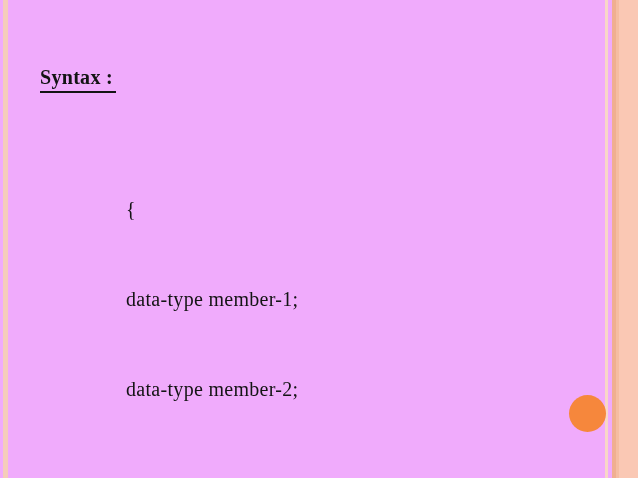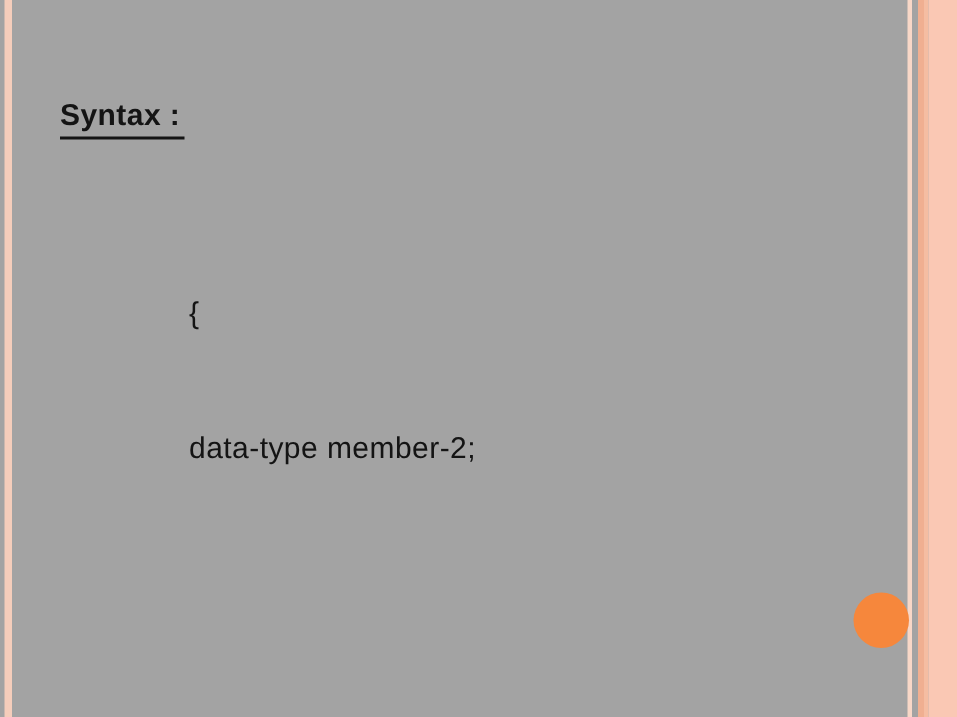--- a/index.html
+++ b/index.html
@@ -4,23 +4,23 @@
 <style>
   html, body {
     margin: 0;
     padding: 0;
     background: #ffffff;
   }
   .slide {
     position: relative;
     width: 638px;
     height: 478px;
-    background: #a3a3a3;
+    background: #f0abfc;
     overflow: hidden;
-    font-family: Liberation Sans, sans-serif;
+    font-family: Liberation Serif, serif;
     color: var(--text-color, #141414);
   }
 
   
   .stripe {
     position: absolute;
     top: 0;
     bottom: 0;
   }
   .stripe-left      { left: 3px;   width: 5px;  background: var(--left-stripe, #f5cdbb); }
@@ -76,20 +76,21 @@
   <div class="stripe stripe-r-med"></div>
   <div class="stripe stripe-r-med2"></div>
   <div class="stripe stripe-r-wide"></div>
 
   <div class="accent-circle"></div>
 
   <div class="title">Syntax :</div>
 
   <div class="code-block">
     <div class="code-line">{</div>
+    <div class="code-line">data-type member-1;</div>
     <div class="code-line">data-type member-2;</div>
     
     
     
     
     
   </div>
 
 </div>
 

